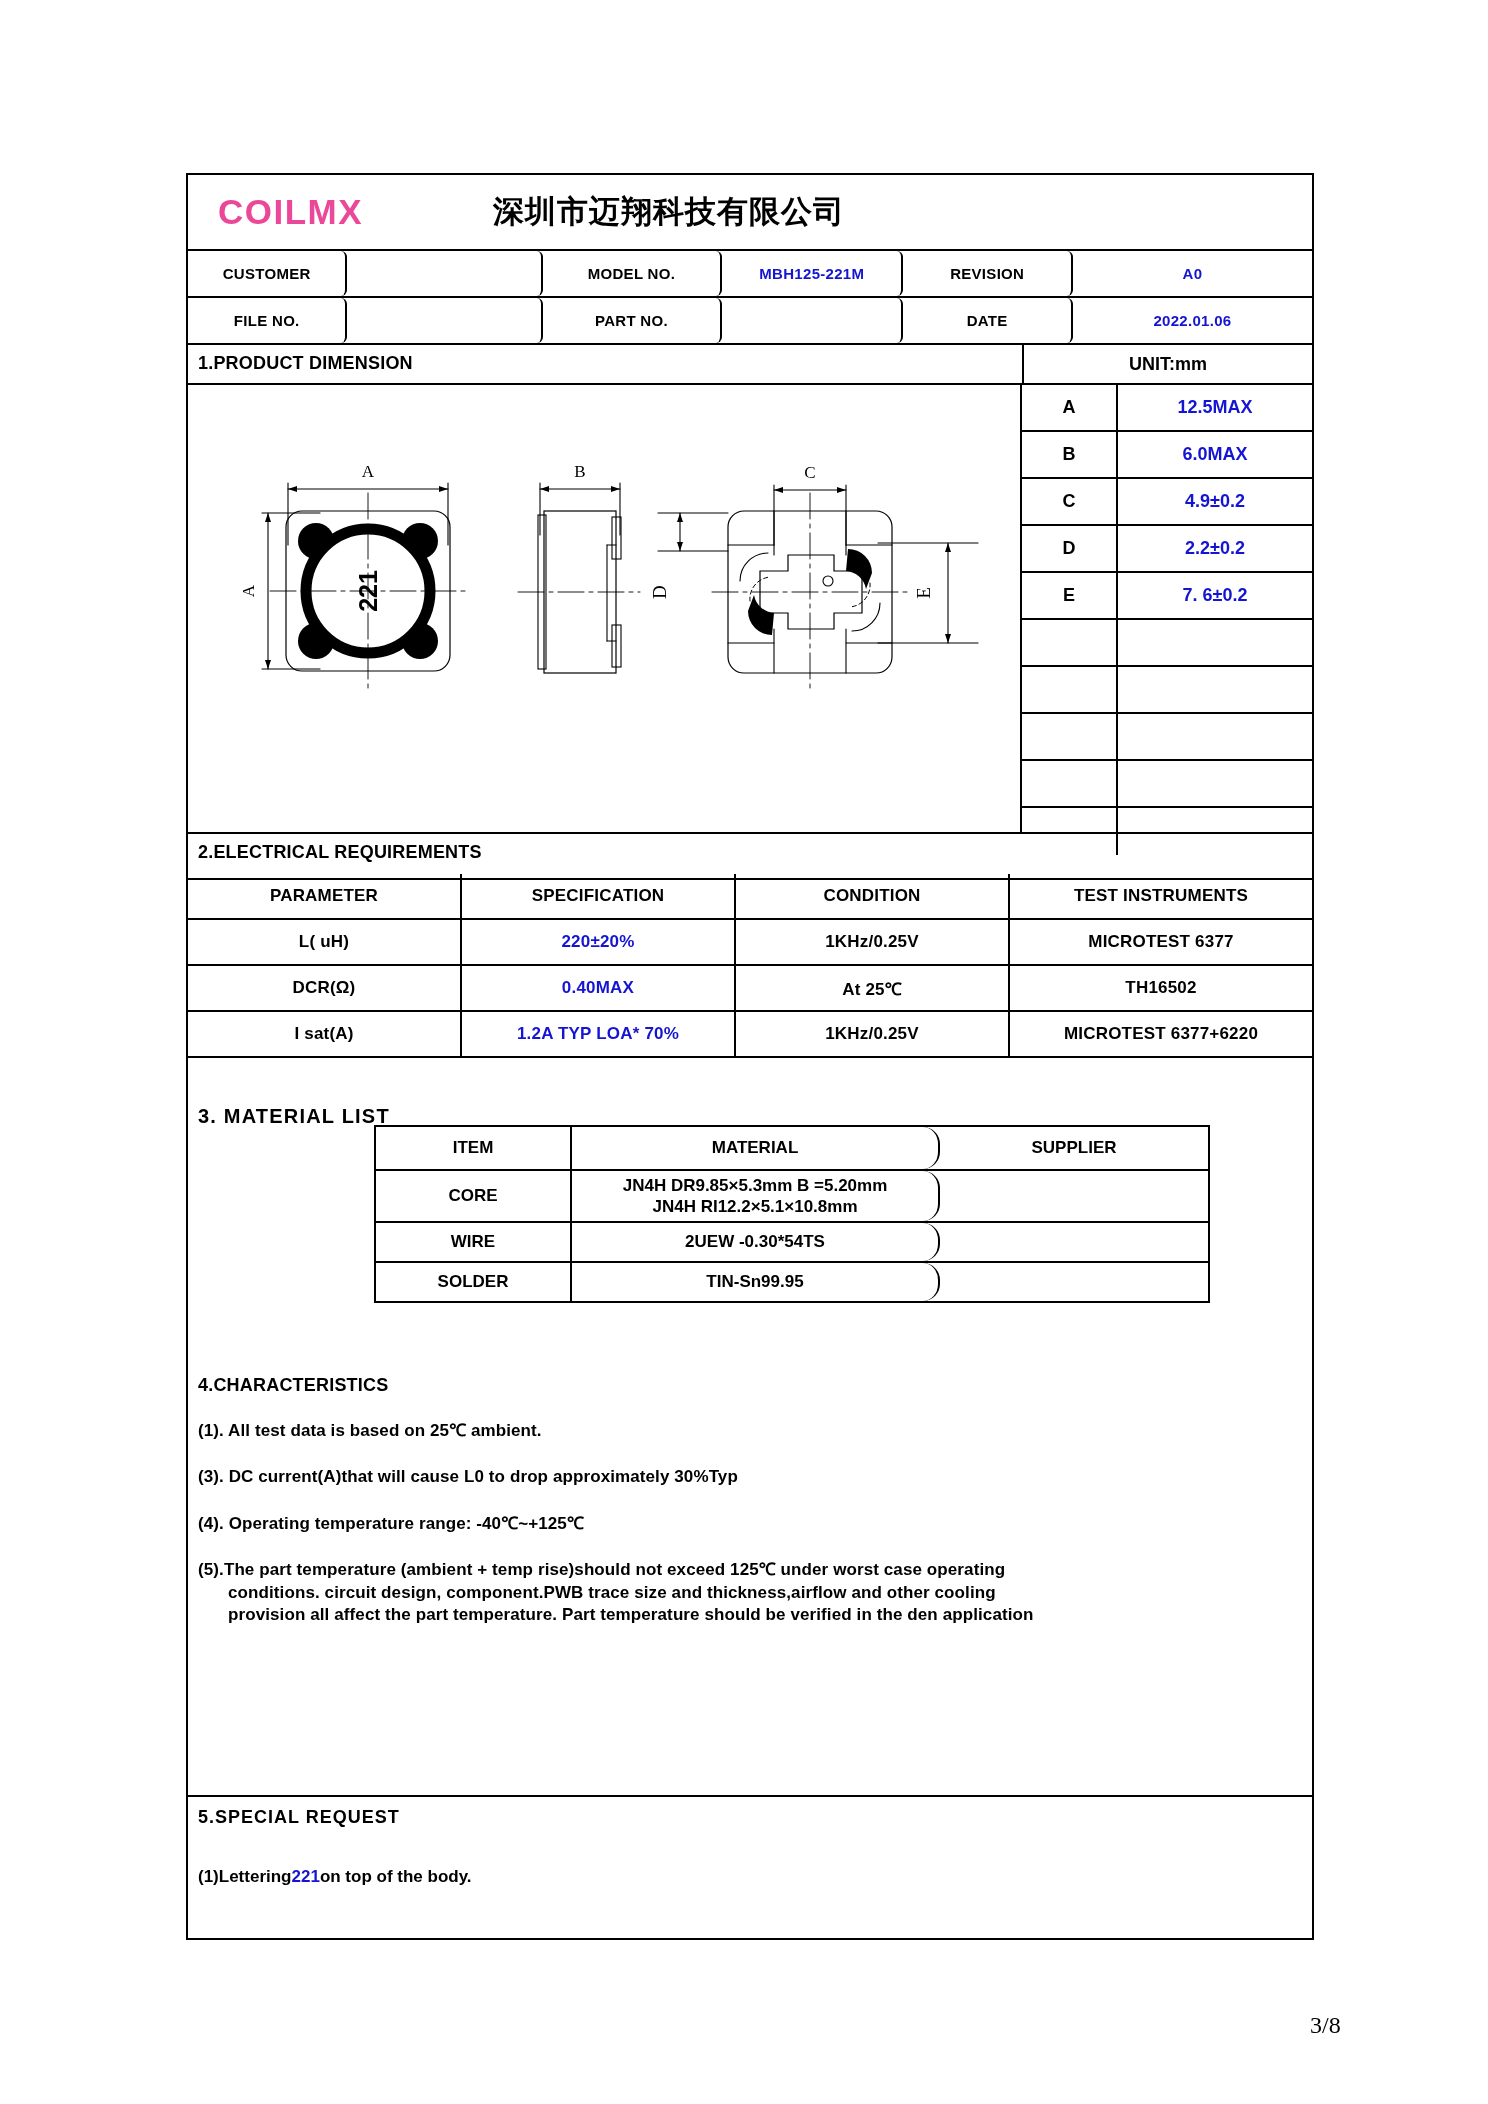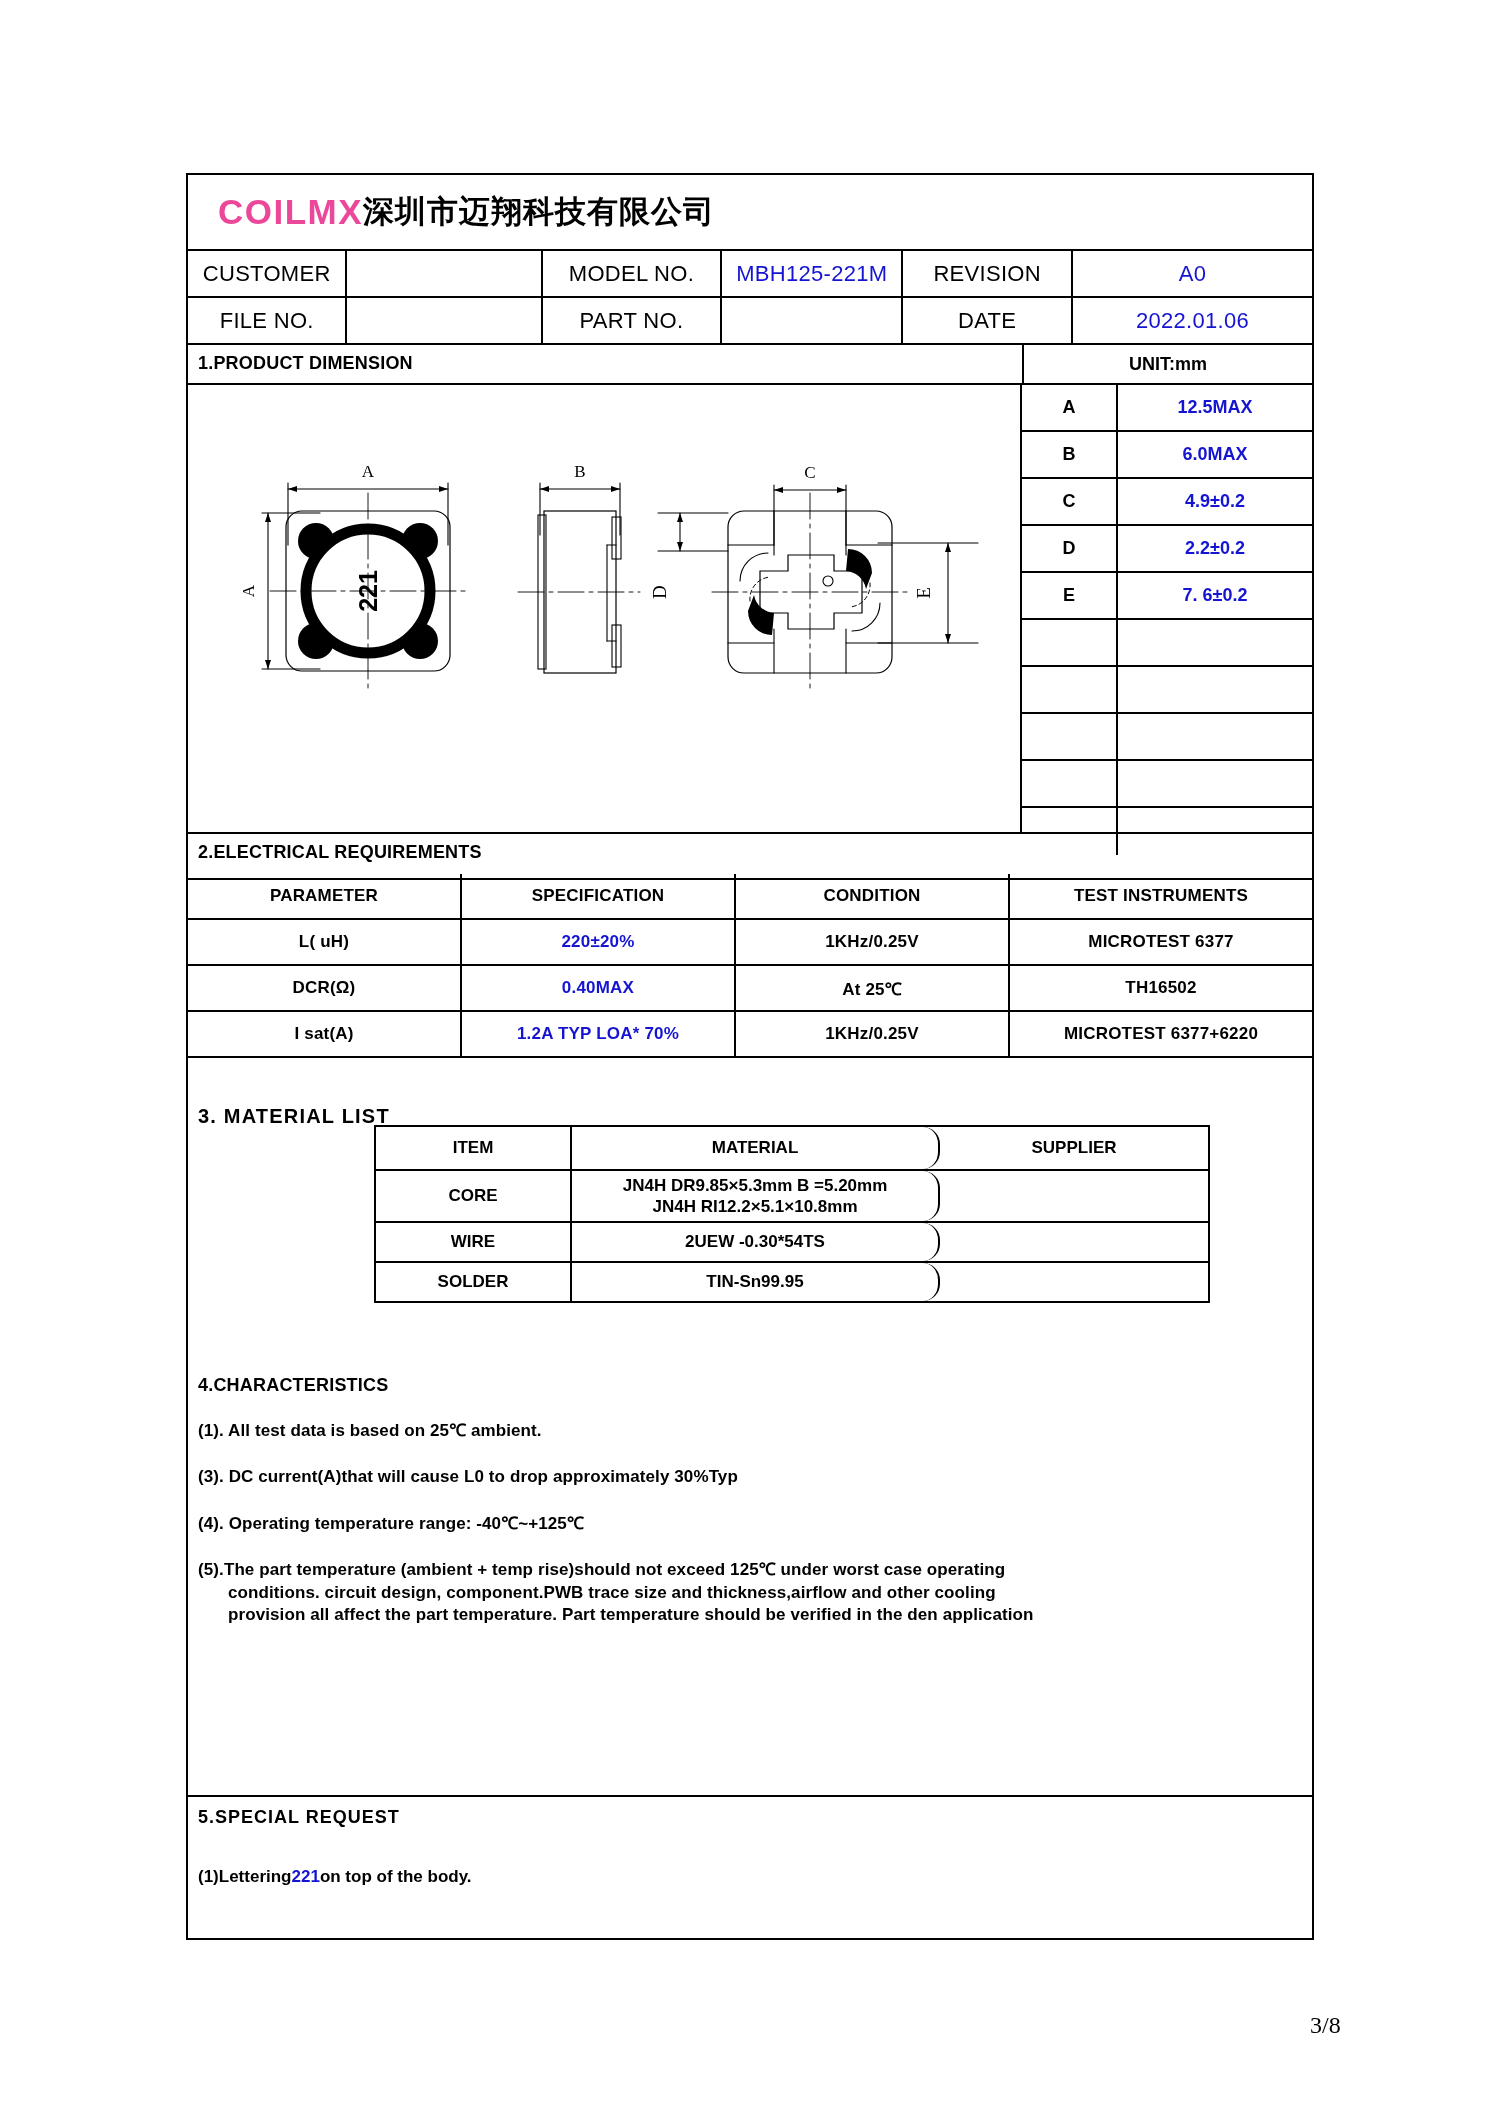--- a/index.html
+++ b/index.html
@@ -22,36 +22,36 @@
   .hdr{
     position:absolute;left:0;top:0;width:100%;height:76px;
     border-bottom:2.5px solid #000;box-sizing:border-box;
     display:flex;align-items:center;
   }
   .logo{
     margin-left:30px;font-size:35px;font-weight:bold;letter-spacing:1.5px;
     color:#ec4899;font-family:"Liberation Sans",sans-serif;
   }
   .cname{
-    font-size:31px;font-weight:bold;letter-spacing:1px;
+    margin-left:130px;font-size:31px;font-weight:bold;letter-spacing:1px;
     font-family:"DejaVu Sans",sans-serif;
   }
 
   
   .inforow{
     position:absolute;left:0;width:100%;height:47px;
     border-bottom:2.5px solid #000;box-sizing:border-box;
     display:flex;
   }
   .inforow.r1{top:76px;}
   .inforow.r2{top:123px;}
   .ic{
     box-sizing:border-box;border-right:2.5px solid #000;
     display:flex;align-items:center;justify-content:center;
-    font-size:22px;font-weight:normal;letter-spacing:.3px;
+    font-size:15px;font-weight:bold;letter-spacing:.3px;border-radius:6px;
   }
   .ic.last{border-right:none;}
   .c-lab1{width:160px;}
   .c-val1{width:196px;}
   .c-lab2{width:180px;}
   .c-val2{width:182px;}
   .c-lab3{width:170px;}
   .c-val3{width:240px;}
 
   

